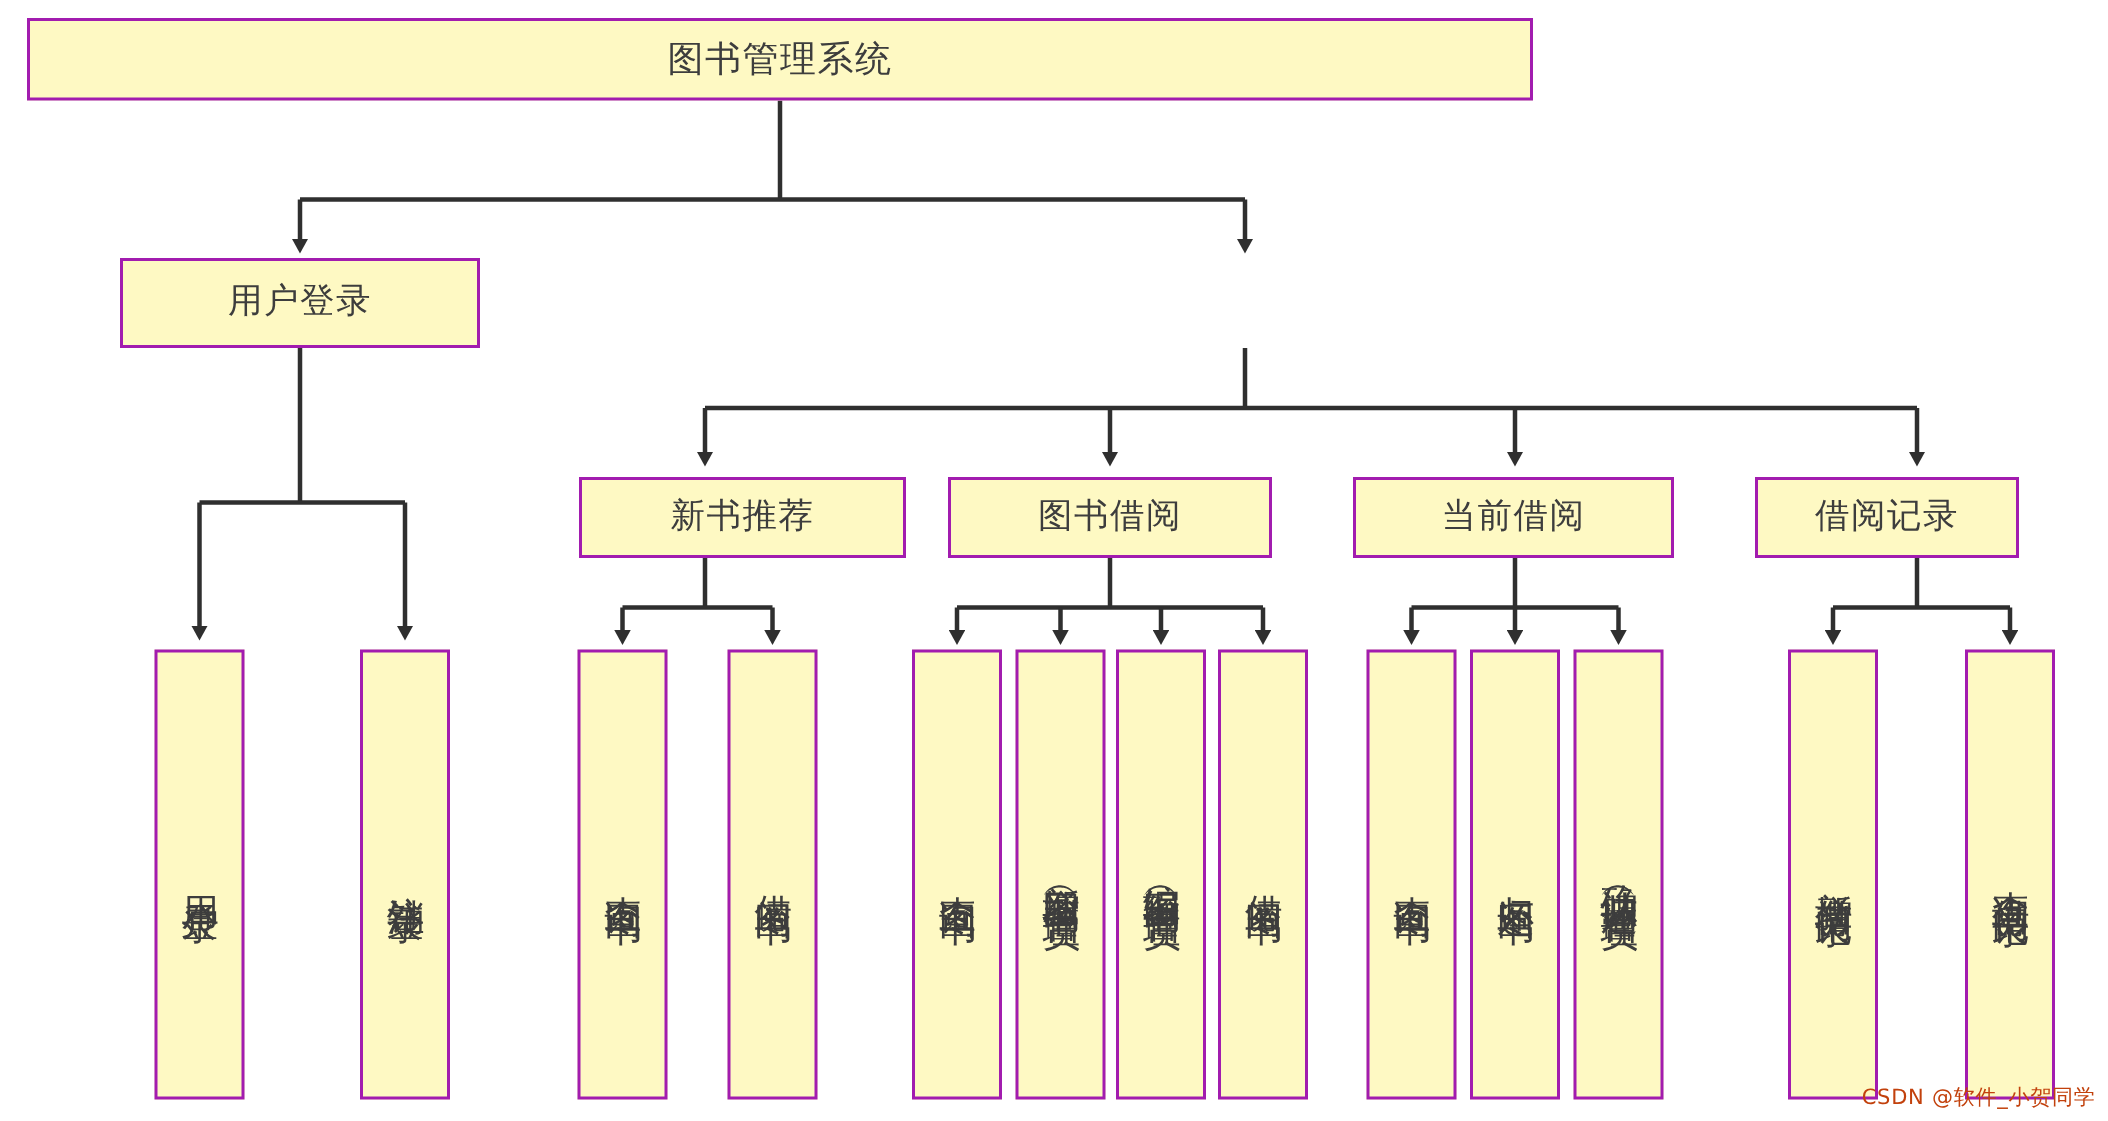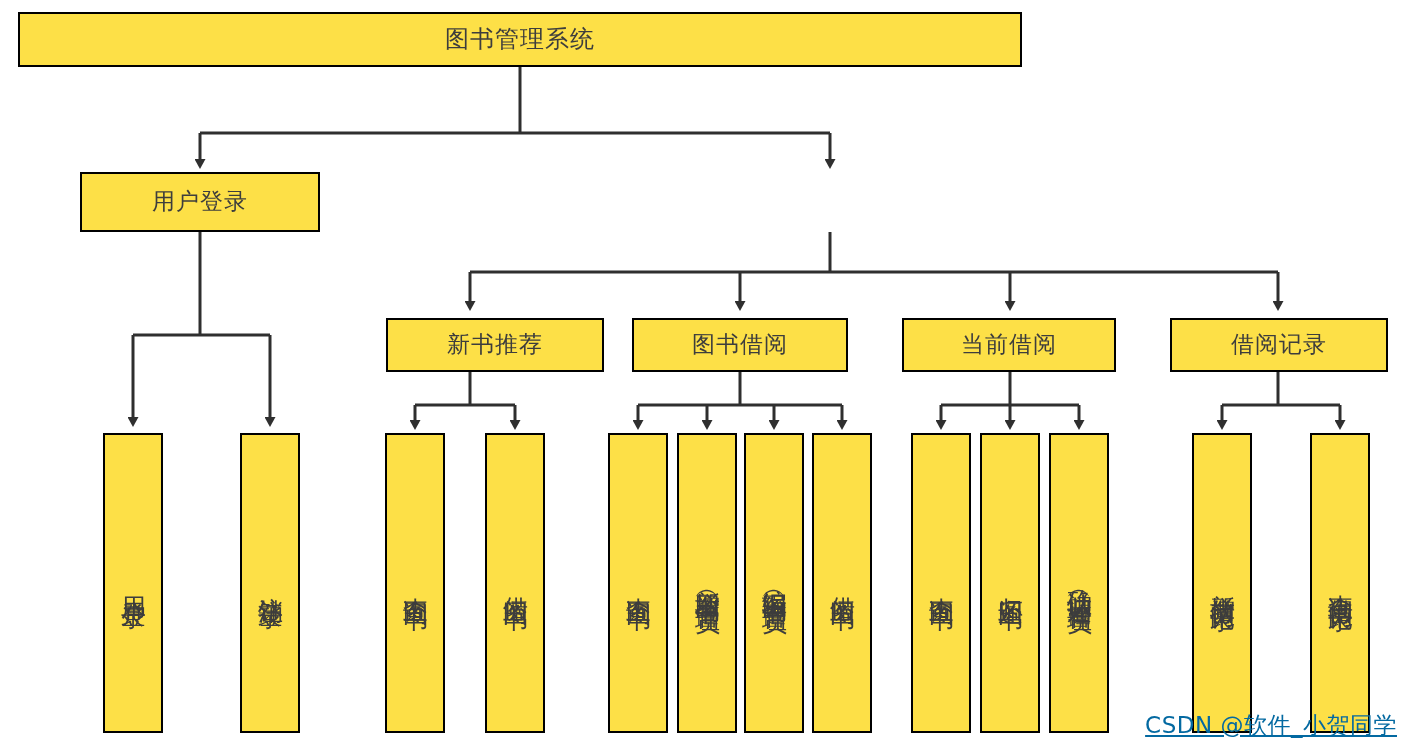--- a/index.html
+++ b/index.html
@@ -21,22 +21,22 @@
     position: absolute;
     left: 0;
     top: 0;
     width: 1405px;
     height: 747px;
     pointer-events: none;
   }
   .node {
     position: absolute;
     box-sizing: border-box;
-    background: #fde047;
-    border: 2px solid #000000;
+    background: #fef9c3;
+    border: 2px solid #a21caf;
     display: flex;
     align-items: center;
     justify-content: center;
     color: #3d3d3d;
   }
   .node.horiz .label {
     font-size: 23px;
     line-height: 1.1;
     letter-spacing: 1px;
     white-space: nowrap;
@@ -54,26 +54,25 @@
     white-space: nowrap;
     display: block;
   }
   .node.root .label {
     font-size: 24px;
   }
   .watermark {
     position: absolute;
     right: 8px;
     bottom: 6px;
-    font-size: 23px;
-    color: #0369a1;
+    font-size: 14px;
+    color: #c2410c;
     letter-spacing: 0.5px;
     white-space: nowrap;
     font-family: "DejaVu Sans", "Liberation Sans", sans-serif;
-    text-decoration: underline;
   }
 </style>
 </head>
 <body>
 
 <div id="canvas">
 
   <svg id="wires" viewBox="0 0 1405 747" xmlns="http://www.w3.org/2000/svg">
     <defs>
       <marker id="arrow" markerWidth="10" markerHeight="11" refX="1" refY="5.5" orient="auto" markerUnits="userSpaceOnUse">
@@ -135,21 +134,21 @@
 
   <div class="node horiz" style="left:362px; top:318px; width:218px; height:54px;margin-left:24px;">
     <span class="label">新书推荐</span>
   </div>
   <div class="node horiz" style="left:632px; top:318px; width:216px; height:54px;">
     <span class="label">图书借阅</span>
   </div>
   <div class="node horiz" style="left:902px; top:318px; width:214px; height:54px;">
     <span class="label">当前借阅</span>
   </div>
-  <div class="node horiz" style="left:1170px; top:318px; width:218px; height:54px;">
+  <div class="node horiz" style="left:1170px; top:318px; width:176px; height:54px;">
     <span class="label">借阅记录</span>
   </div>
 
   <div class="node vert" style="left:103px; top:433px; width:60px; height:300px;">
     <span class="label">用户登录</span>
   </div>
   <div class="node vert" style="left:240px; top:433px; width:60px; height:300px;">
     <span class="label">注销登录</span>
   </div>
 

